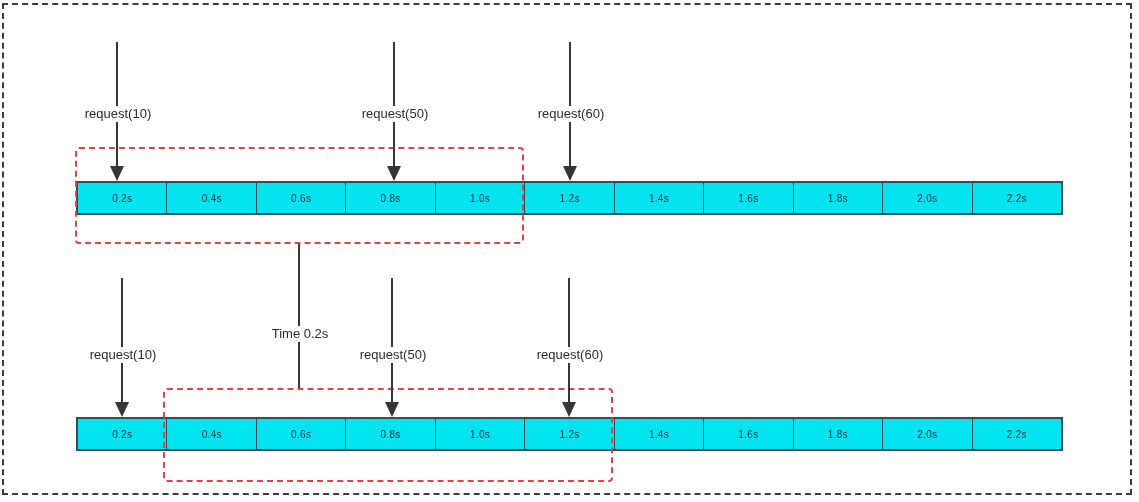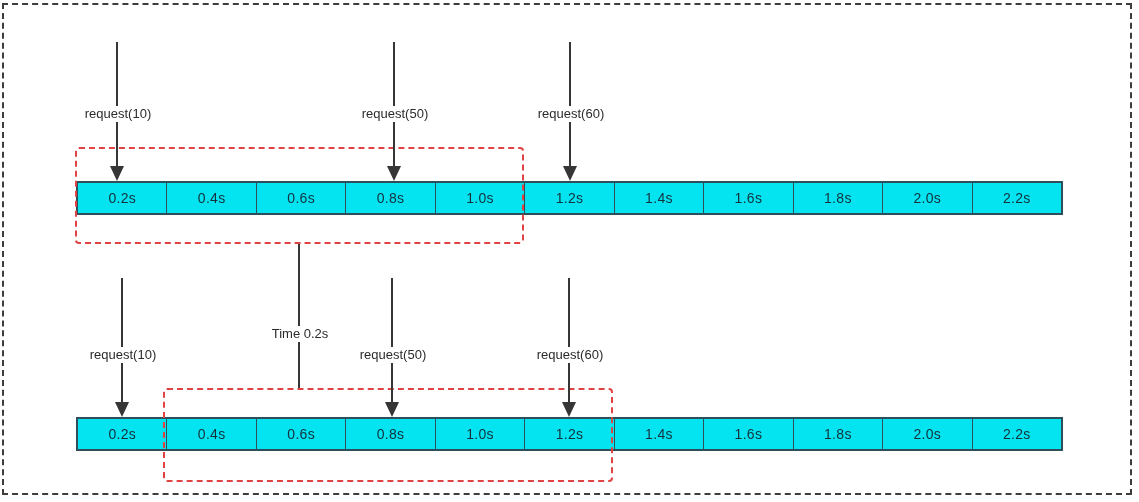--- a/index.html
+++ b/index.html
@@ -31,21 +31,21 @@
     box-sizing:border-box;
     background:var(--cyan);
     z-index:1;
   }
   .bar-top{top:181px;}
   .bar-bottom{top:417px;}
   .cell{
     flex:1 1 0;
     display:flex;align-items:center;justify-content:center;
     border-left:1px solid var(--cellBorder);
-    font-size:14px;
+    font-size:10px;
     color:var(--cellText);
     letter-spacing:.3px;
   }
   .cell:first-child{border-left:none;}
   
   .window{
     position:absolute;
     border:2px dashed var(--red);
     border-radius:4px;
     box-sizing:border-box;

